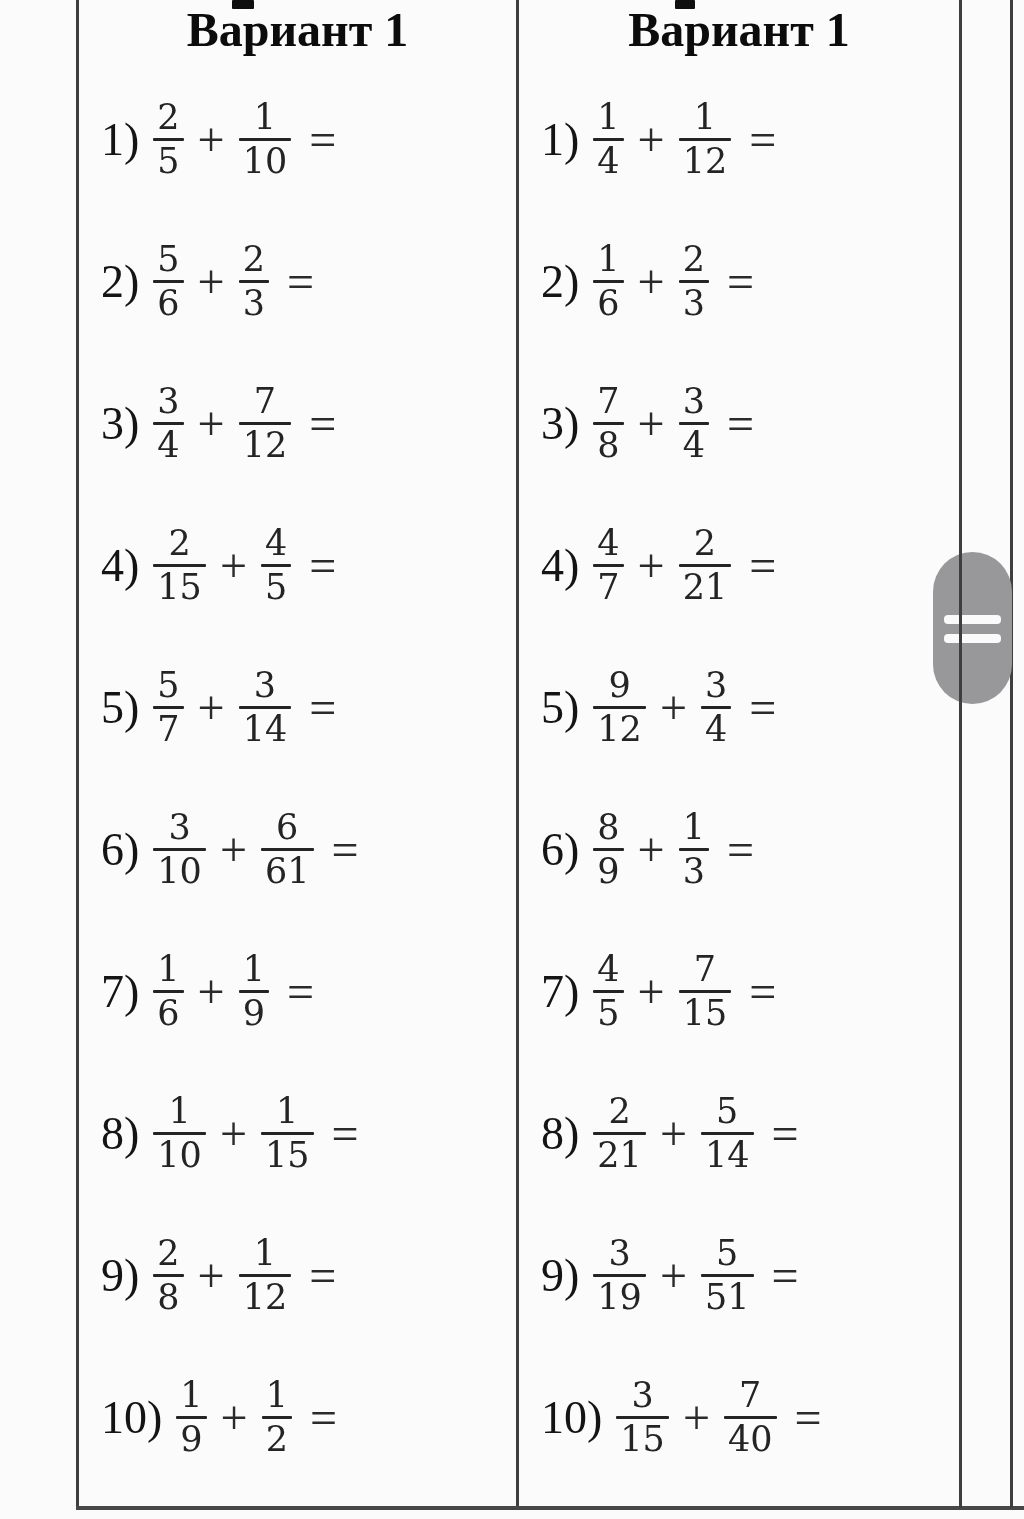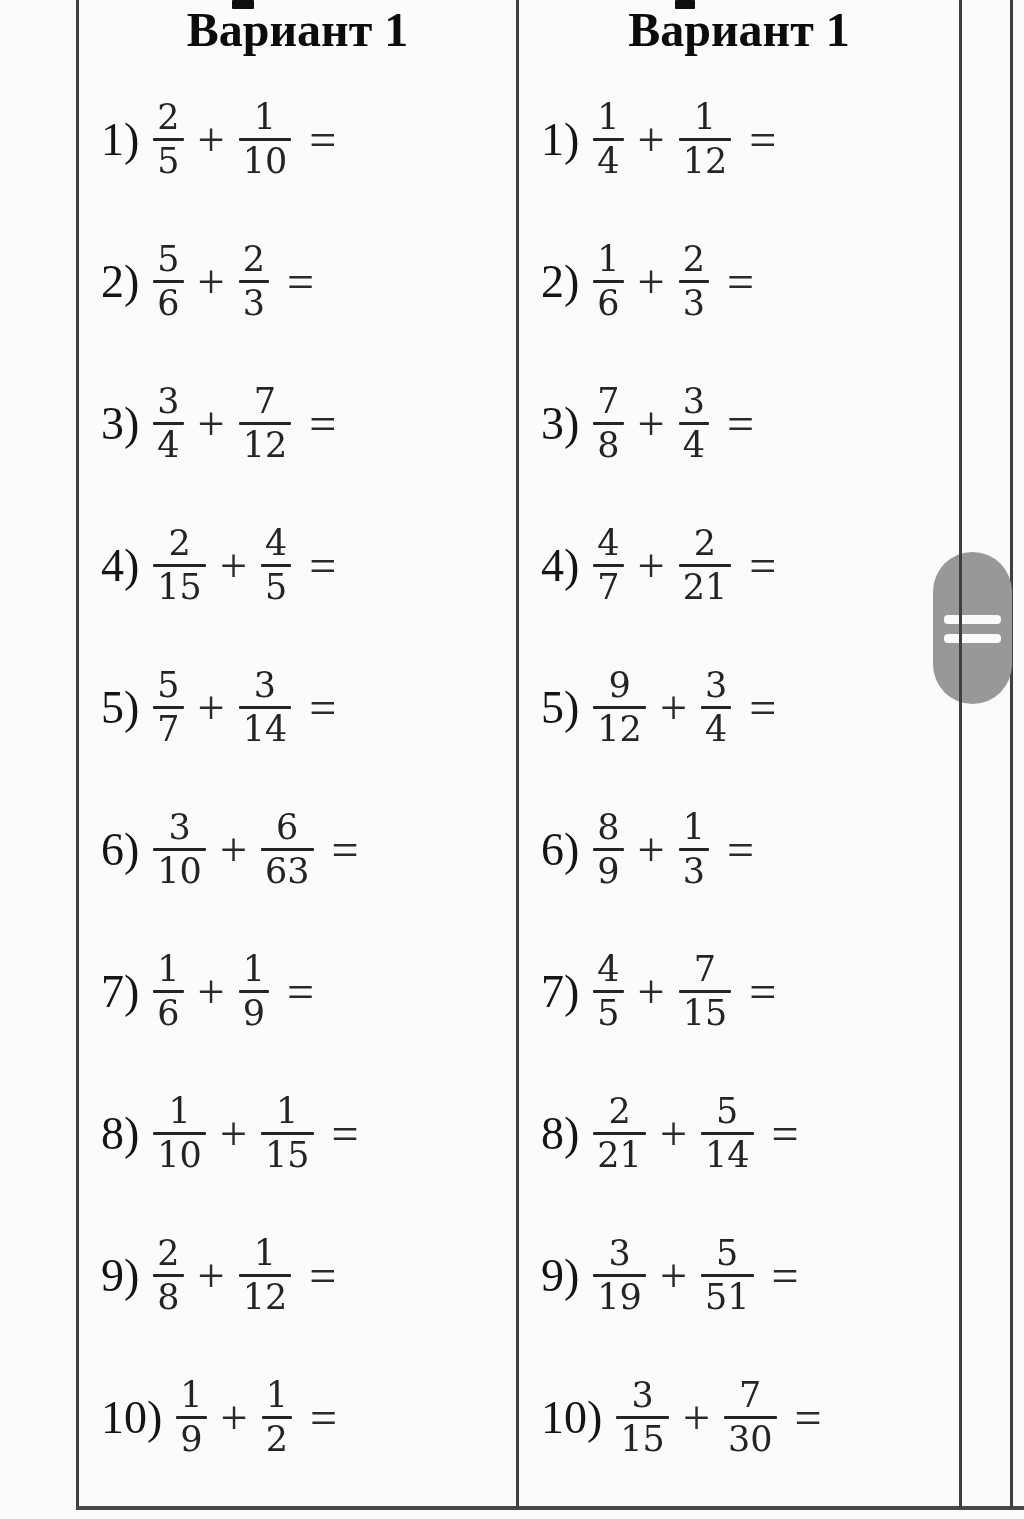--- a/index.html
+++ b/index.html
@@ -172,21 +172,21 @@
     <span class="pnum">6)</span>
     <span class="frac">
       <span class="num">3</span>
       <span class="bar"></span>
       <span class="den">10</span>
     </span>
     <span class="op plus">+</span>
     <span class="frac">
       <span class="num">6</span>
       <span class="bar"></span>
-      <span class="den">63</span>
+      <span class="den">61</span>
     </span>
     <span class="op eq">=</span>
   </div>
 
   <div class="problem">
     <span class="pnum">7)</span>
     <span class="frac">
       <span class="num">1</span>
       <span class="bar"></span>
       <span class="den">6</span>
@@ -401,21 +401,21 @@
     <span class="pnum">10)</span>
     <span class="frac">
       <span class="num">3</span>
       <span class="bar"></span>
       <span class="den">15</span>
     </span>
     <span class="op plus">+</span>
     <span class="frac">
       <span class="num">7</span>
       <span class="bar"></span>
-      <span class="den">30</span>
+      <span class="den">40</span>
     </span>
     <span class="op eq">=</span>
   </div>
 </div>
   </div>
 
   <div class="handle">
     <div class="hbar b1"></div>
     <div class="hbar b2"></div>
   </div>

